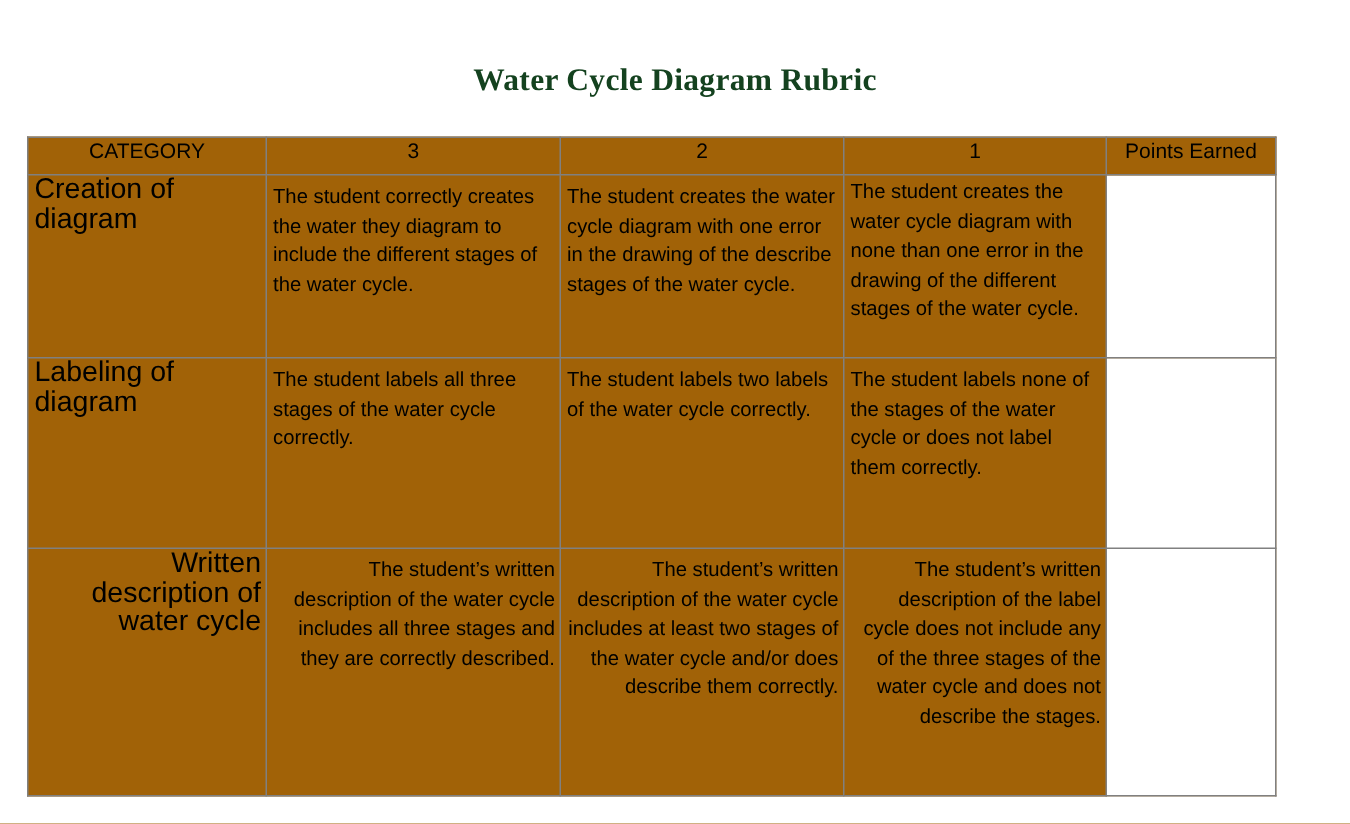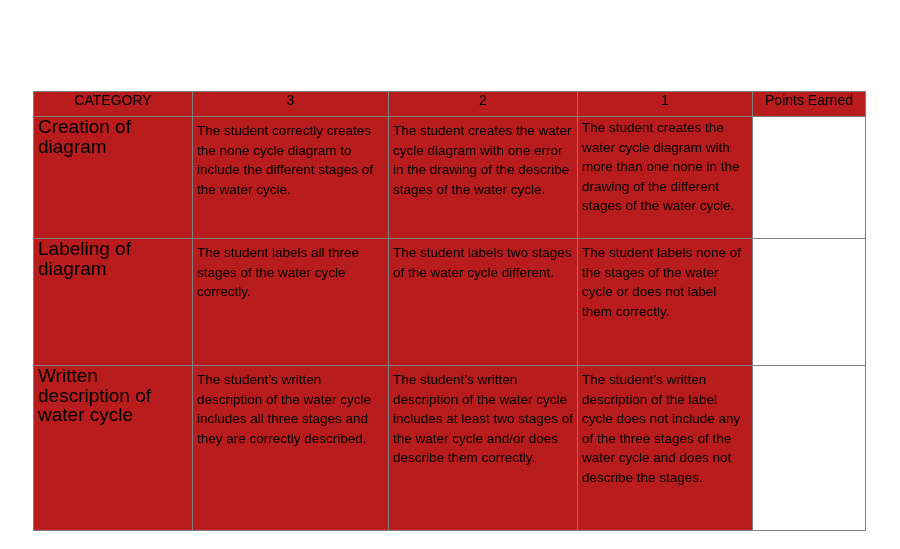--- a/index.html
+++ b/index.html
@@ -25,26 +25,26 @@
     width: 900px;
     text-align: center;
     font-family: "Liberation Serif", serif;
     font-weight: bold;
     font-size: 21px;
     letter-spacing: 0.2px;
     color: #14421f;
   }
   .rubric-table {
     position: absolute;
-    left: 33px;
+    left: 18px;
     top: 91px;
     width: 832px;
     border-collapse: collapse;
     table-layout: fixed;
-    background: #b91c1c;
+    background: #a16207;
   }
   .rubric-table td,
   .rubric-table th {
     border: 1px solid #808080;
     padding: 0;
     font-weight: normal;
     vertical-align: top;
   }
   .col-category  { width: 159px; }
   .col-three     { width: 196px; }
@@ -75,28 +75,29 @@
     vertical-align: middle;
   }
   .cat-inner {
     font-size: 19px;
     line-height: 19.5px;
     color: #000000;
     padding: 0 3px 0 4px;
   }
   .row-1 td { height: 121px; }
   .row-2 td { height: 126px; margin-top: 11px; }
-  .row-3 td { height: 164px; }
+  .row-3 td { height: 164px; text-align: right; }
   .points-cell { background: #ffffff; }
 </style>
 </head>
 <body>
 
 <div class="page">
 
+  <div class="title">Water Cycle Diagram Rubric</div>
 
   <table class="rubric-table">
     <colgroup>
       <col class="col-category">
       <col class="col-three">
       <col class="col-two">
       <col class="col-one">
       <col class="col-points">
     </colgroup>
     <thead>
@@ -108,42 +109,42 @@
         <td class="hdr-points">Points Earned</td>
       </tr>
     </thead>
     <tbody>
 
       <tr class="row-1">
         <td class="cat-cell">
           <div class="cat-inner">Creation of diagram</div>
         </td>
         <td>
-          <div class="cell-inner">The student correctly creates the none cycle diagram to include the different stages of the water cycle.</div>
+          <div class="cell-inner">The student correctly creates the water they diagram to include the different stages of the water cycle.</div>
         </td>
         <td>
           <div class="cell-inner">The student creates the water cycle diagram with one error in the drawing of the describe stages of the water cycle.</div>
         </td>
         <td>
-          <div class="cell-inner tight-top">The student creates the water cycle diagram with more than one none in the drawing of the different stages of the water cycle.</div>
+          <div class="cell-inner tight-top">The student creates the water cycle diagram with none than one error in the drawing of the different stages of the water cycle.</div>
         </td>
         <td class="points-cell">
           <div class="cell-inner"></div>
         </td>
       </tr>
 
       <tr class="row-2">
         <td class="cat-cell">
           <div class="cat-inner">Labeling of diagram</div>
         </td>
         <td>
           <div class="cell-inner">The student labels all three stages of the water cycle correctly.</div>
         </td>
         <td>
-          <div class="cell-inner">The student labels two stages of the water cycle different.</div>
+          <div class="cell-inner">The student labels two labels of the water cycle correctly.</div>
         </td>
         <td>
           <div class="cell-inner">The student labels none of the stages of the water cycle or does not label them correctly.</div>
         </td>
         <td class="points-cell">
           <div class="cell-inner"></div>
         </td>
       </tr>
 
       <tr class="row-3">

